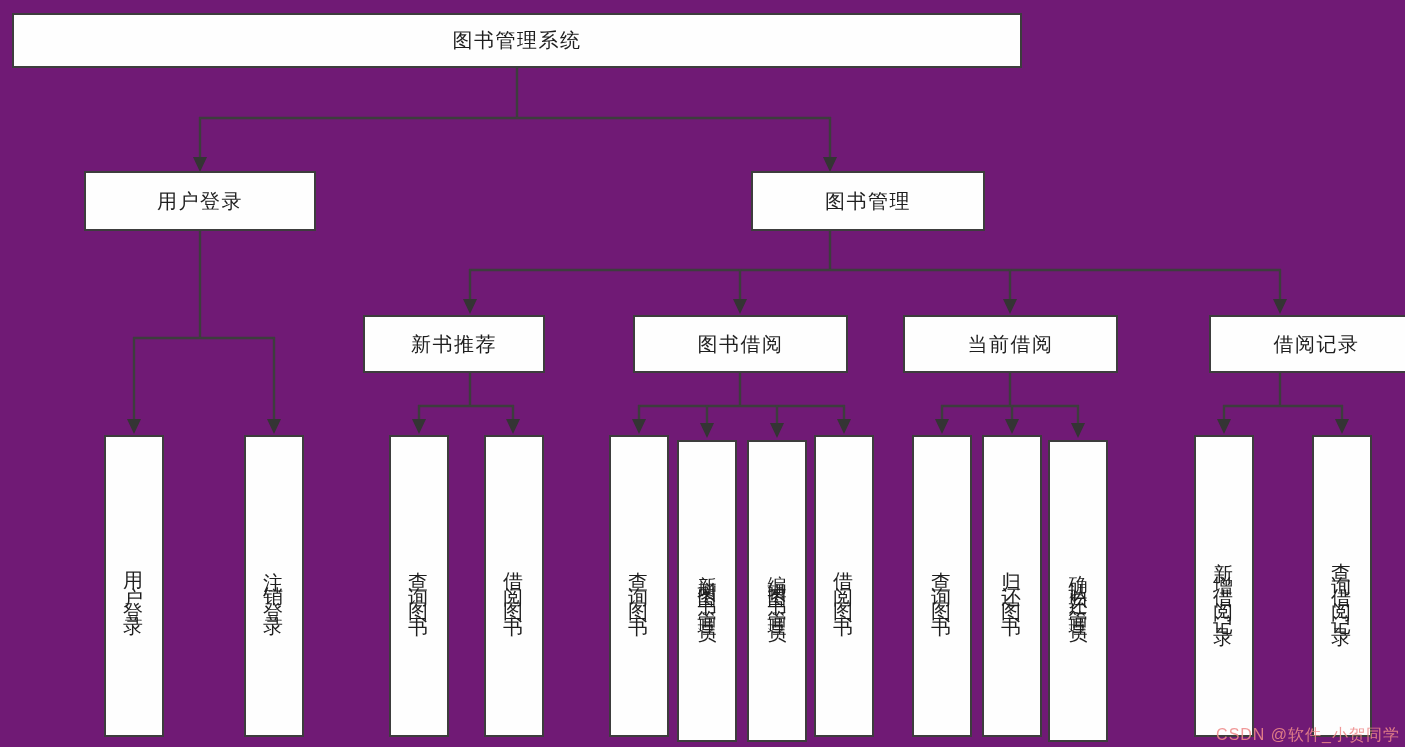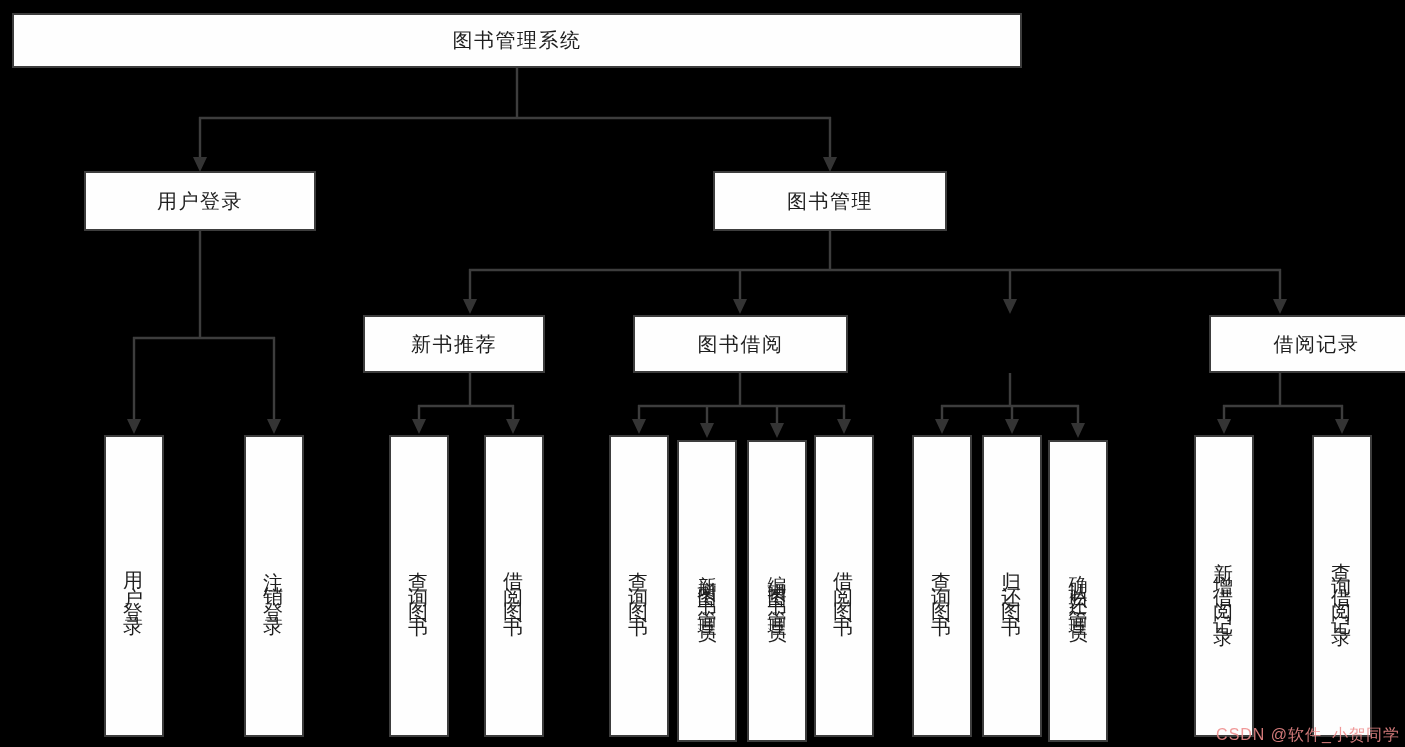--- a/index.html
+++ b/index.html
@@ -5,21 +5,21 @@
   html, body {
     margin: 0;
     padding: 0;
     background: #ffffff;
     font-family: "Liberation Sans", "DejaVu Sans", sans-serif;
   }
   .canvas {
     position: relative;
     width: 1405px;
     height: 747px;
-    background: #000000;
+    background: #701a75;
     overflow: hidden;
   }
   .edges {
     position: absolute;
     left: 0;
     top: 0;
     width: 1405px;
     height: 747px;
   }
   .edges line {
@@ -139,30 +139,33 @@
     </g>
   </svg>
 
   <div class="node hbox" style="left:12px; top:13px; width:1010px; height:55px;">
     <span>图书管理系统</span>
   </div>
 
   <div class="node hbox" style="left:84px; top:171px; width:232px; height:60px;">
     <span>用户登录</span>
   </div>
-  <div class="node hbox" style="left:713px; top:171px; width:234px; height:60px;">
+  <div class="node hbox" style="left:751px; top:171px; width:234px; height:60px;">
     <span>图书管理</span>
   </div>
 
   <div class="node hbox" style="left:363px; top:315px; width:182px; height:58px;">
     <span>新书推荐</span>
   </div>
   <div class="node hbox" style="left:633px; top:315px; width:215px; height:58px;">
     <span>图书借阅</span>
   </div>
+  <div class="node hbox" style="left:903px; top:315px; width:215px; height:58px;">
+    <span>当前借阅</span>
+  </div>
   <div class="node hbox" style="left:1173px; top:315px; width:215px; height:58px;margin-left:36px;">
     <span>借阅记录</span>
   </div>
 
   <div class="node vbox ls4" style="left:104px; top:435px; width:60px; height:302px;">
     <span class="vtext">用户登录</span>
   </div>
   <div class="node vbox ls4" style="left:244px; top:435px; width:60px; height:302px;">
     <span class="vtext">注销登录</span>
   </div>

